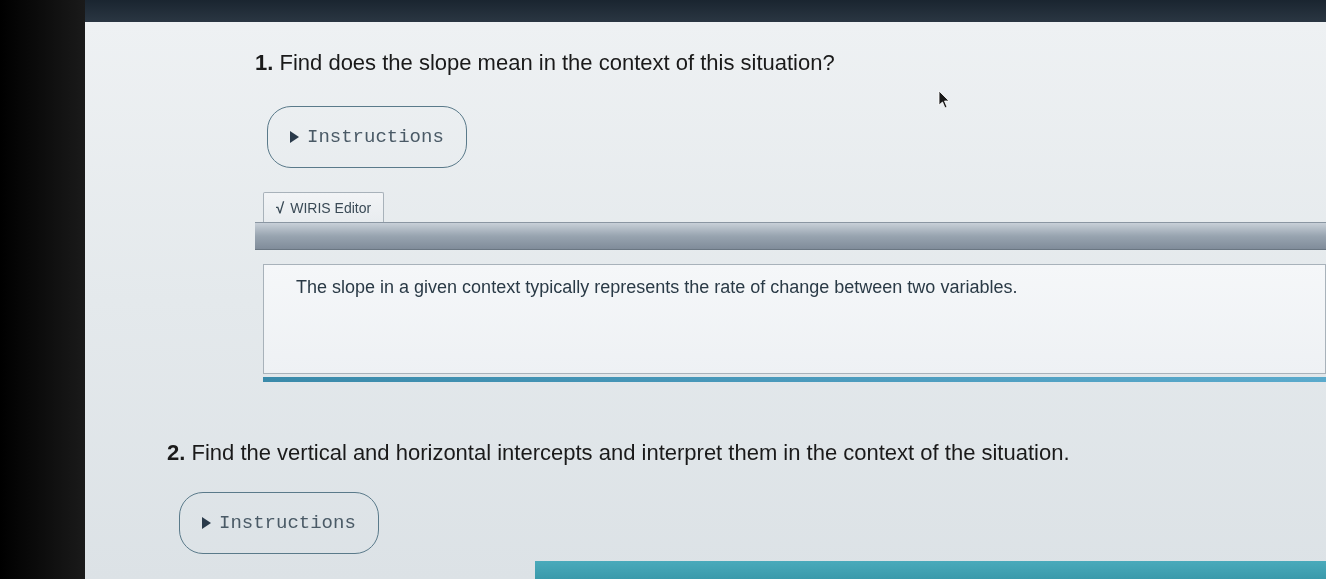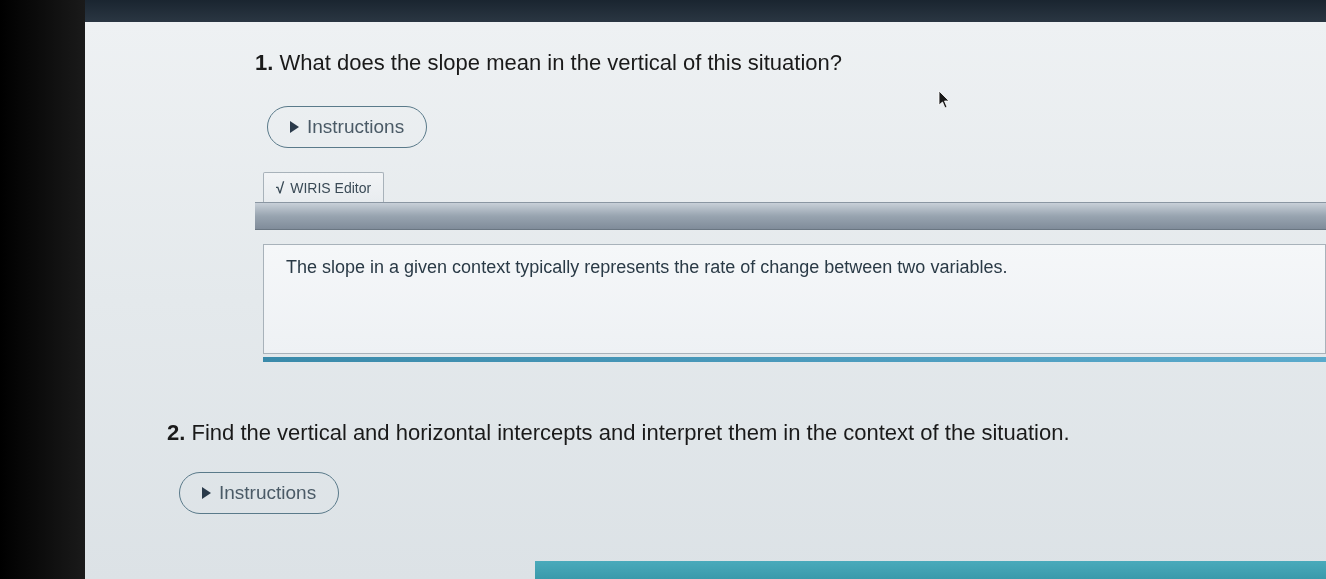--- a/index.html
+++ b/index.html
@@ -52,25 +52,26 @@
     }
     .question-number {
       font-weight: 700;
     }
     .instructions-pill {
       display: inline-flex;
       align-items: center;
       gap: 8px;
       border: 1.5px solid #5a7a8a;
       border-radius: 24px;
-      padding: 9px 22px;
+      padding: 19px 22px;
       cursor: pointer;
       background: transparent;
       margin-left: 12px;
       margin-bottom: 24px;
+      font-family: Liberation Mono, monospace;
     }
     .instructions-pill .tri {
       width: 0;
       height: 0;
       border-left: 9px solid #2a3a4a;
       border-top: 6px solid transparent;
       border-bottom: 6px solid transparent;
     }
     .instructions-pill .label {
       font-size: 19px;
@@ -104,21 +105,21 @@
       border-top: 1px solid #8a96a2;
       border-bottom: 1px solid #6a7682;
       margin-left: 0;
     }
     .answer-box {
       margin-left: 8px;
       margin-top: 14px;
       border: 1px solid #a8b2ba;
       background: linear-gradient(to bottom, #f5f7f9 0%, #eef1f4 100%);
       min-height: 110px;
-      padding: 12px 22px;
+      padding: 12px 32px;
       font-size: 18px;
       color: #2a3a46;
     }
     .divider-bar {
       height: 5px;
       background: linear-gradient(to right, #3a8aaa 0%, #4a9abc 50%, #5aaacc 100%);
       margin-top: 3px;
       margin-left: 8px;
     }
     .question2 {
@@ -149,21 +150,21 @@
 <body>
 
 <div class="left-edge"></div>
 <div class="top-bar"></div>
 
 <div class="content">
 
   <div class="question-block">
     <div class="question-text">
       <span class="question-number">1.</span>
-      <span>What does the slope mean in the vertical of this situation?</span>
+      <span>Find does the slope mean in the context of this situation?</span>
     </div>
 
     <div class="instructions-pill">
       <span class="tri"></span>
       <span class="label">Instructions</span>
     </div>
 
     <div class="editor-tab-row">
       <div class="editor-tab">
         <span class="sqrt">√</span>

